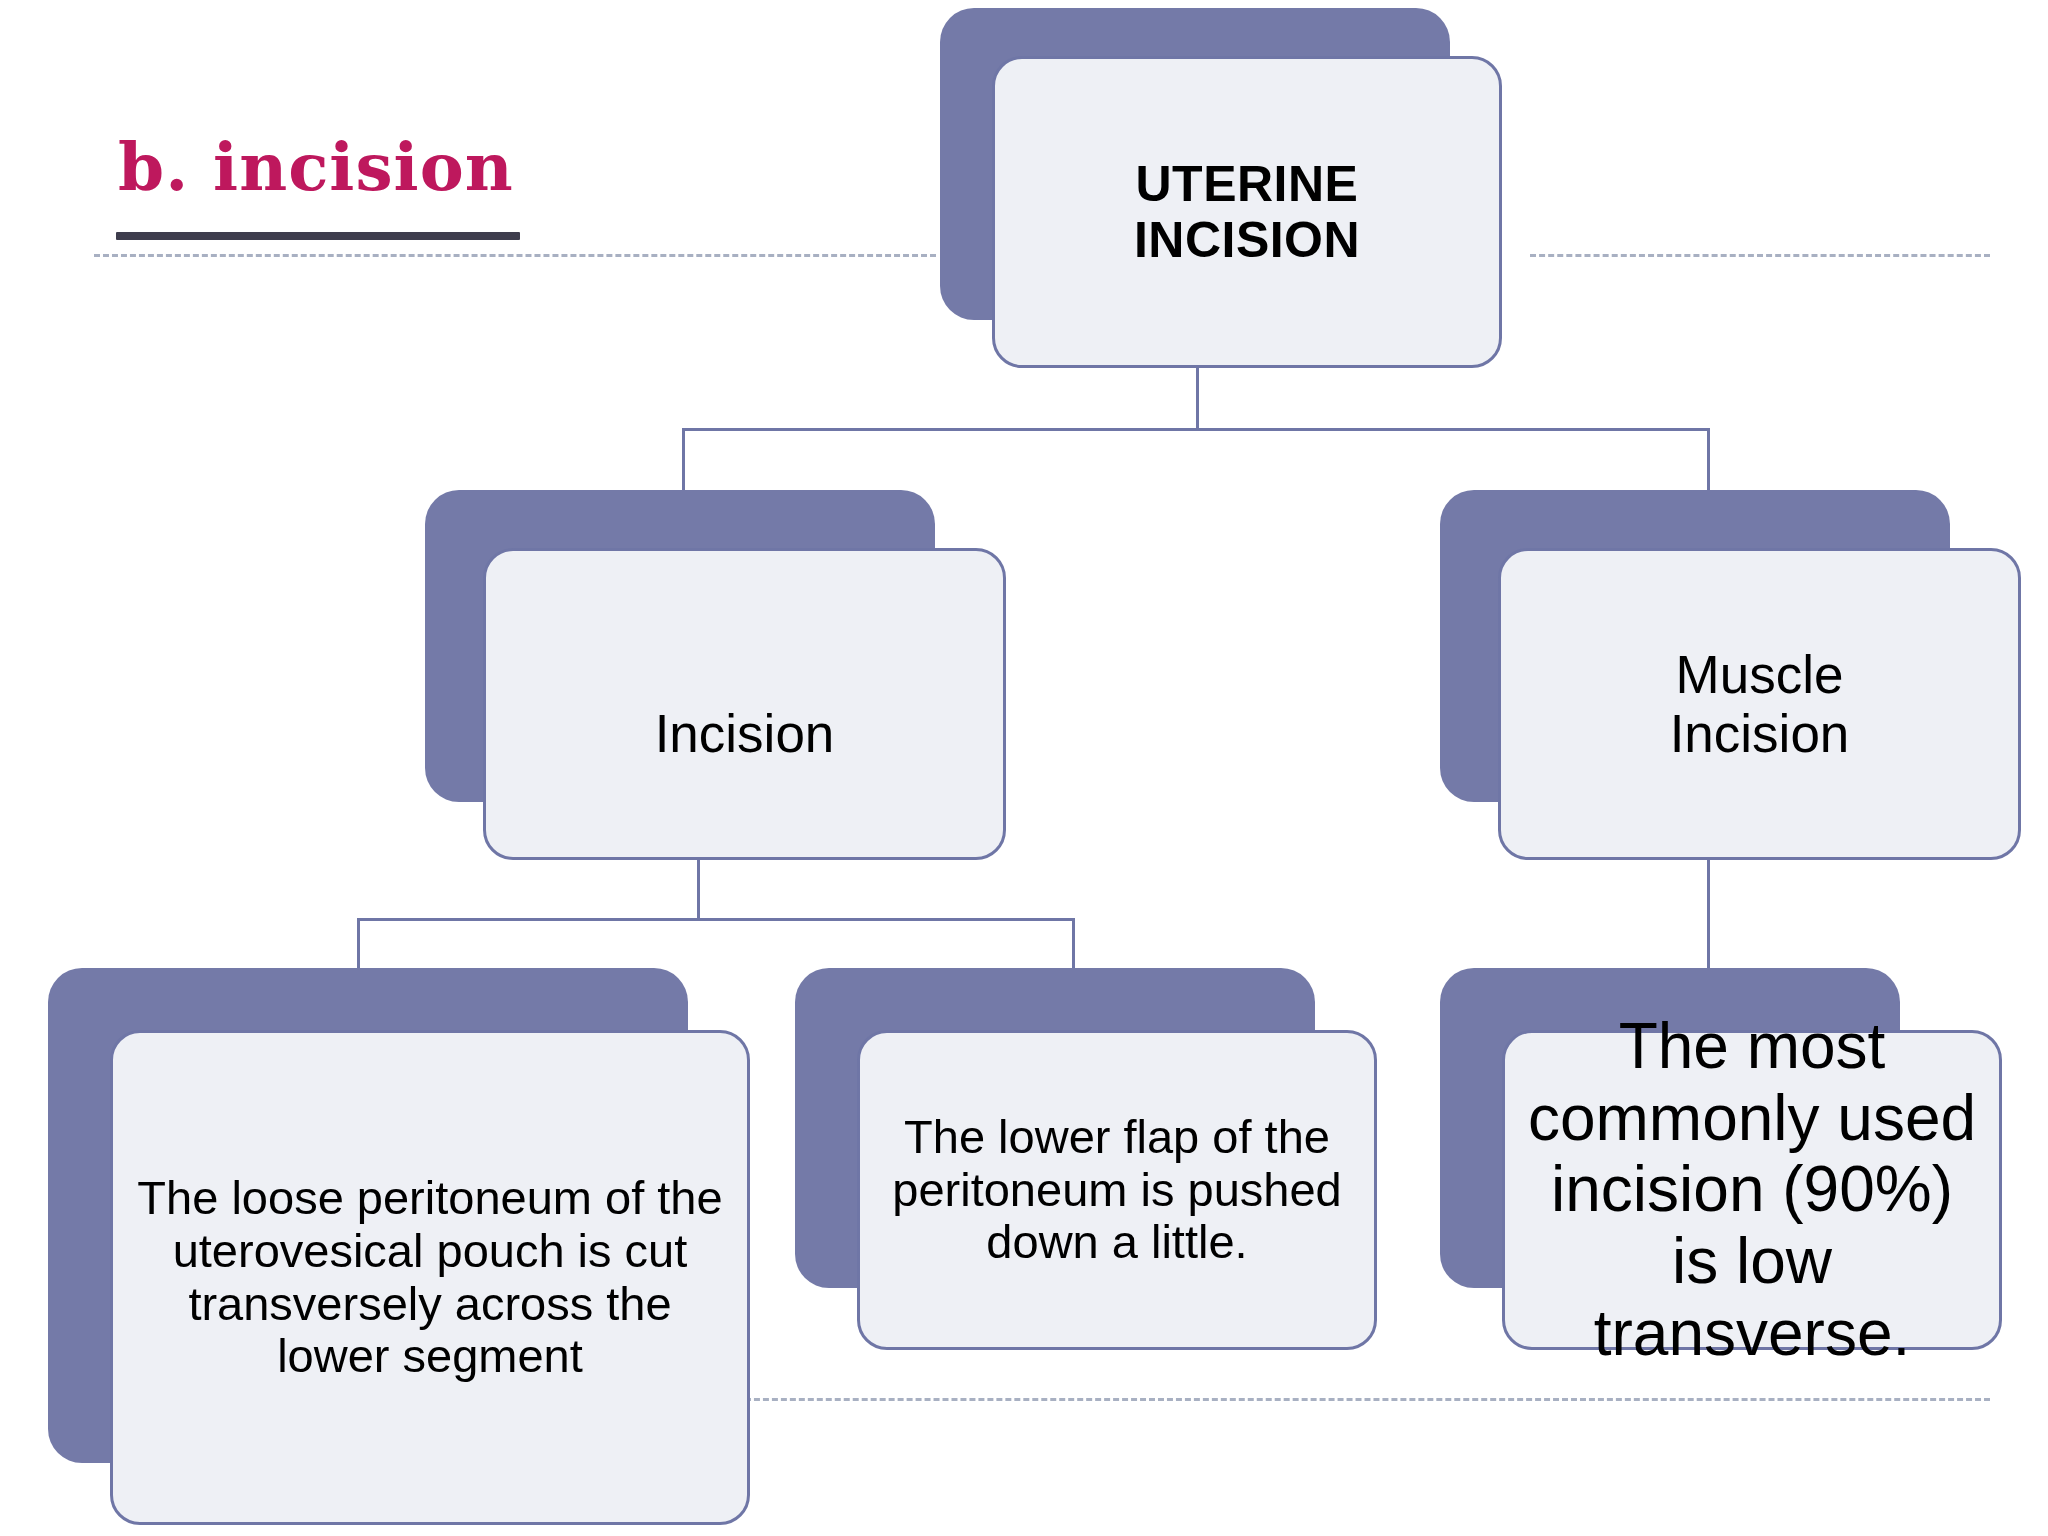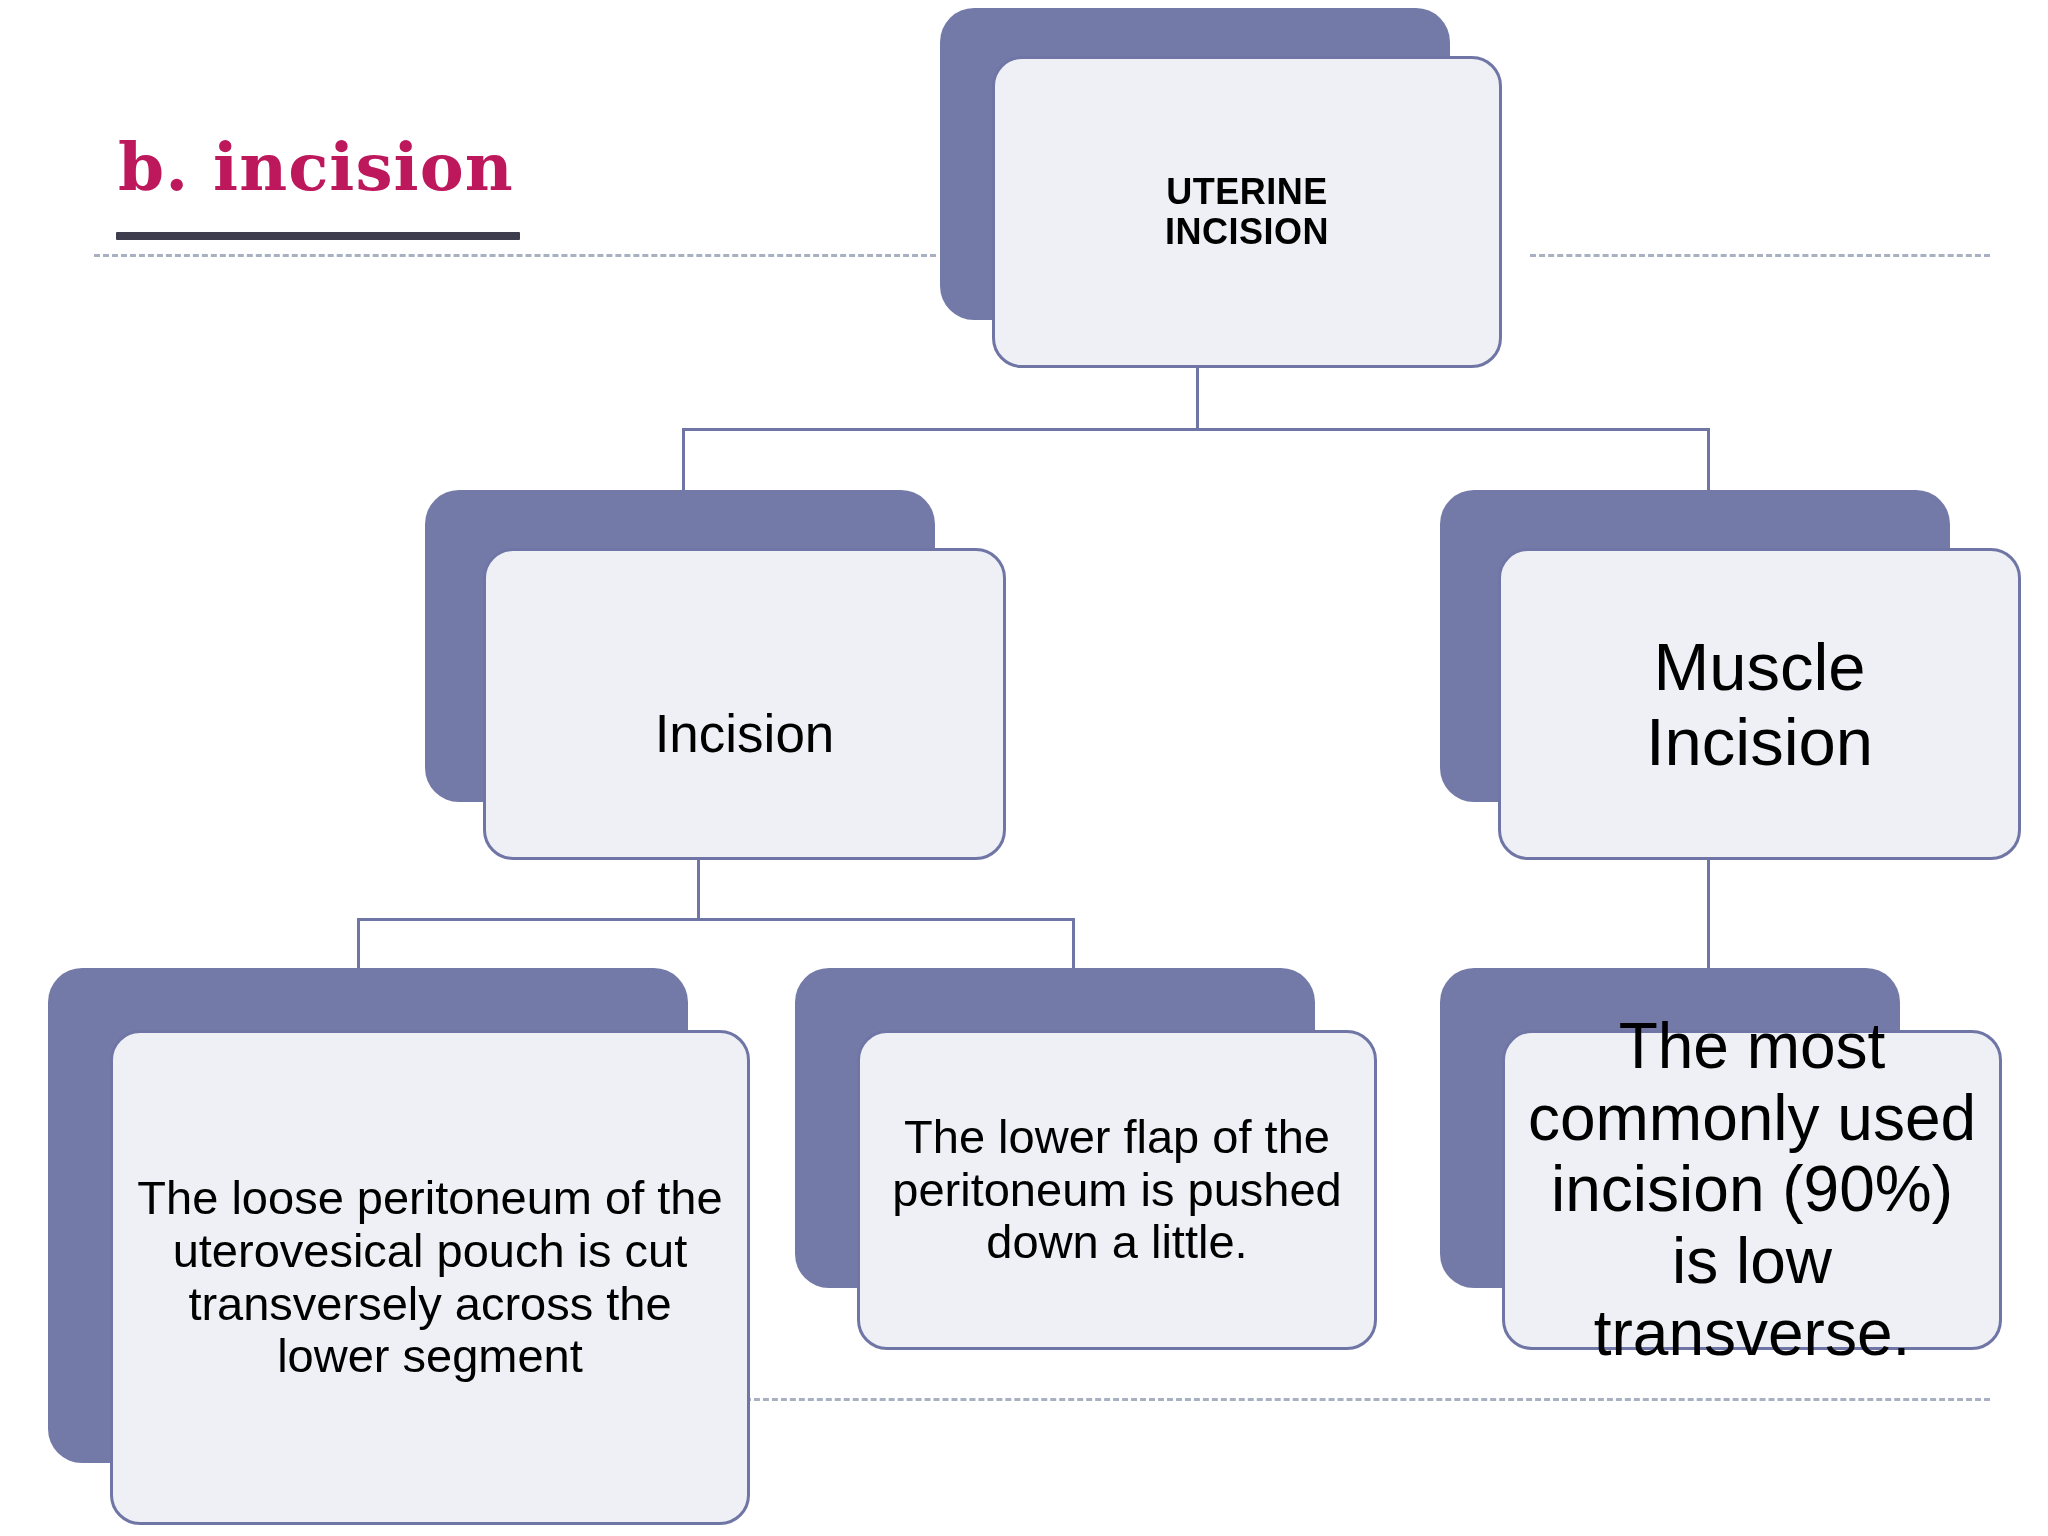--- a/index.html
+++ b/index.html
@@ -86,32 +86,32 @@
     color: #000000;
     line-height: 1.12;
     padding: 0 16px;
     font-family: "Liberation Sans", sans-serif;
   }
 
   
   #node-root { left: 940px; top: 8px; width: 510px; height: 312px; }
   #node-root .shadow { width: 510px; height: 312px; }
   #node-root .face { left: 52px; top: 48px; width: 510px; height: 312px; }
-  #node-root .label { font-weight: bold; font-size: 36px; letter-spacing: .5px; }
+  #node-root .label { font-weight: bold; font-size: 50px; letter-spacing: .5px; }
 
   
   #node-peritoneal { left: 425px; top: 490px; width: 510px; height: 312px; }
   #node-peritoneal .shadow { width: 510px; height: 312px; }
   #node-peritoneal .face { left: 58px; top: 58px; width: 523px; height: 312px; }
   #node-peritoneal .label { font-size: 53px; }
 
   #node-muscle { left: 1440px; top: 490px; width: 510px; height: 312px; }
   #node-muscle .shadow { width: 510px; height: 312px; }
   #node-muscle .face { left: 58px; top: 58px; width: 523px; height: 312px; }
-  #node-muscle .label { font-size: 67px; }
+  #node-muscle .label { font-size: 53px; }
 
   
   #node-loose { left: 48px; top: 968px; width: 640px; height: 495px; }
   #node-loose .shadow { width: 640px; height: 495px; }
   #node-loose .face { left: 62px; top: 62px; width: 640px; height: 495px; }
   #node-loose .label { font-size: 47px; }
 
   #node-lowerflap { left: 795px; top: 968px; width: 520px; height: 320px; }
   #node-lowerflap .shadow { width: 520px; height: 320px; }
   #node-lowerflap .face { left: 62px; top: 62px; width: 520px; height: 320px; }

